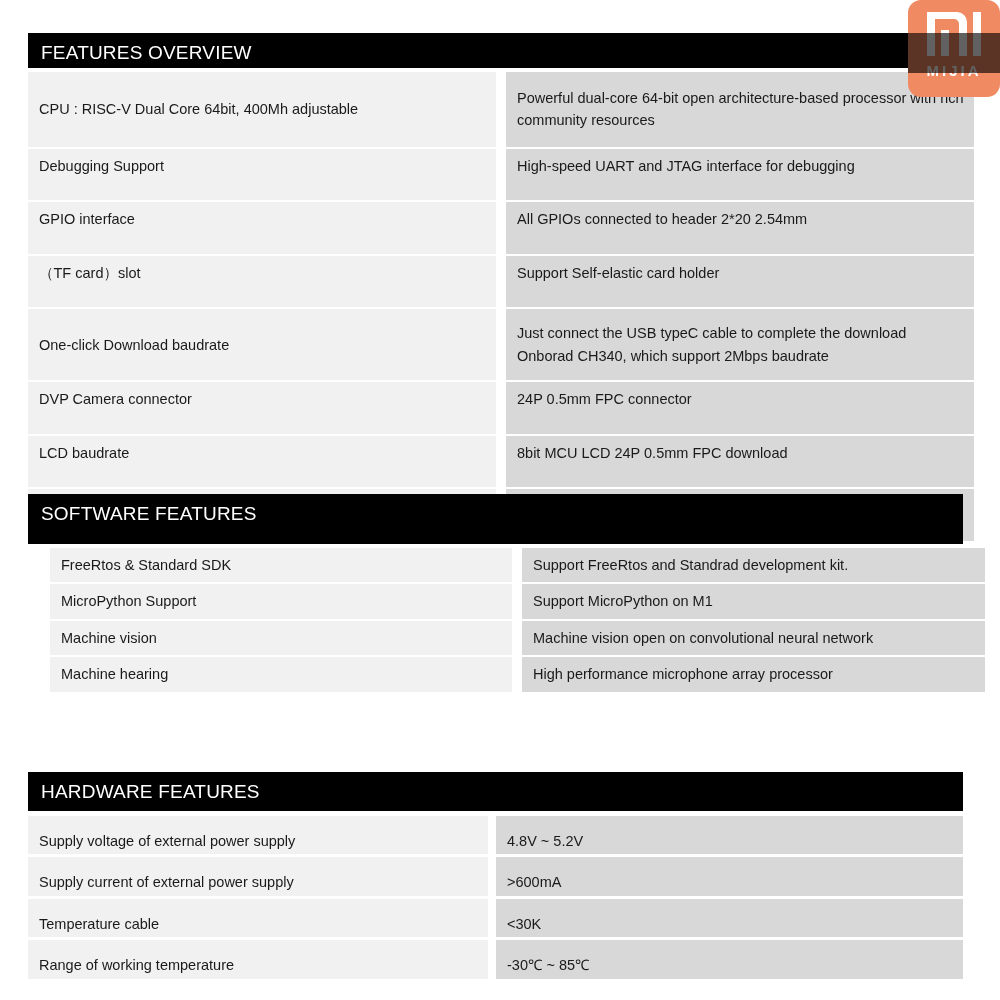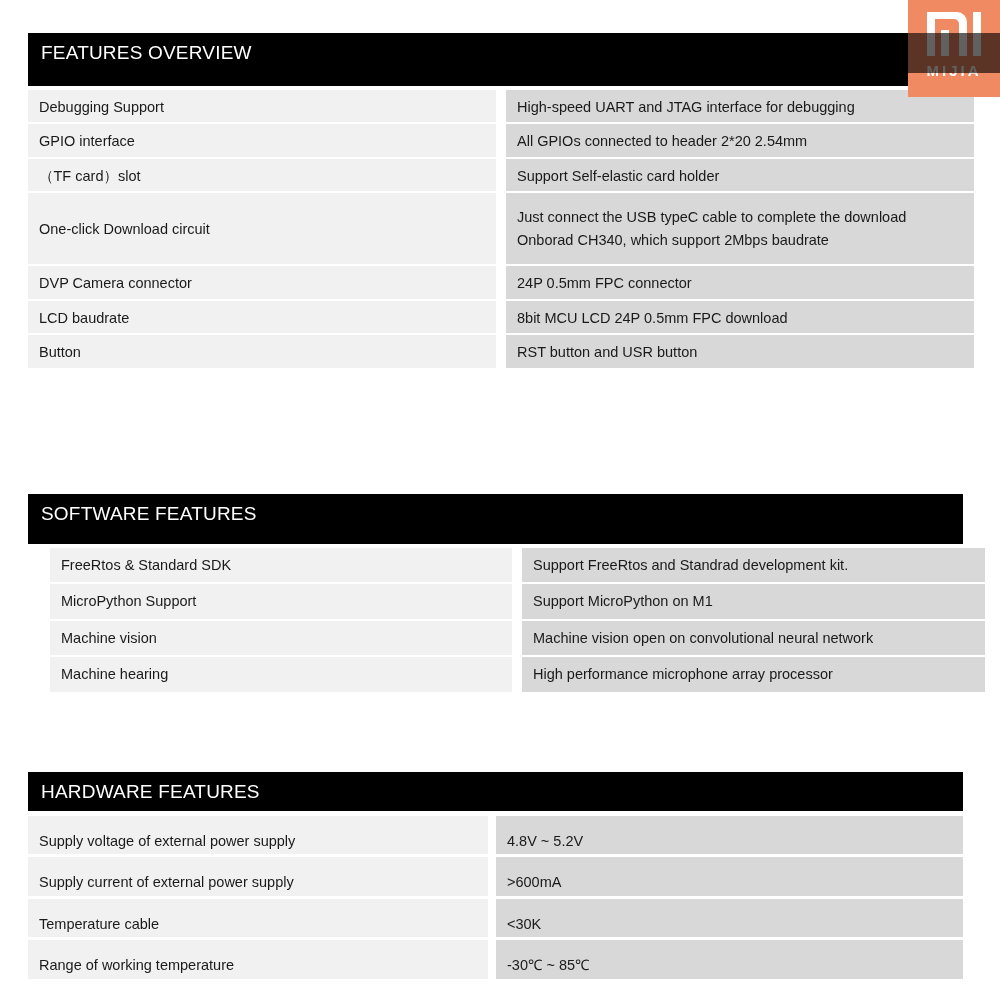--- a/index.html
+++ b/index.html
@@ -20,20 +20,21 @@
   
   #mijia-logo {
     position: absolute;
     top: 0;
     left: 908px;
     width: 92px;
     height: 97px;
     background: #f08a62;
     z-index: 5;
     overflow: hidden;
+    border-radius: 13px;
   }
   #mijia-logo .mi-mark {
     position: absolute;
     left: 17px;
     top: 10px;
     width: 58px;
     height: 48px;
   }
   #mijia-logo .mi-word {
     position: absolute;
@@ -85,23 +86,23 @@
     line-height: 1.55;
     color: #1a1a1a;
     padding: 7px 10px 7px 11px;
   }
   .tbl td.k { background: #f1f1f1; }
   .tbl td.v { background: #d8d8d8; }
   .tbl td.spacer { background: transparent; padding: 0; width: 10px; }
 
   
   #sec-features { left: 28px; top: 33px; width: 946px; }
-  #sec-features .sec-title { width: 946px; height: 53px; }
+  #sec-features .sec-title { width: 946px; height: 35px; }
   #sec-features .tbl { margin-top: 2px; }
-  #sec-features .tbl td { padding-top: 6px; padding-bottom: 4px; }
+  #sec-features .tbl td { padding-top: 6px; padding-bottom: 23px; }
   #sec-features .tall td { padding-top: 15px; padding-bottom: 15px; }
   #sec-features .tall2 td { padding-top: 13px; padding-bottom: 13px; }
 
   
   #sec-software { left: 28px; top: 494px; width: 935px; }
   #sec-software .sec-title { width: 935px; height: 50px; font-size: 19px; }
   #sec-software .tbl { margin-top: 2px; padding-left: 22px; }
   #sec-software .tbl td { padding-top: 6px; padding-bottom: 6px; }
 
   
@@ -129,37 +130,42 @@
 
 <div class="section" id="sec-features">
   <div class="sec-title">FEATURES OVERVIEW</div>
   <table class="tbl">
     <colgroup>
         <col style="width:468px">
         <col style="width:10px">
         <col style="width:468px">
       </colgroup>
     <tbody>
+      <tr class="tall">
+        <td class="k">CPU : RISC-V Dual Core 64bit, 400Mh adjustable</td>
+        <td class="spacer"></td>
+        <td class="v vline">Powerful dual-core 64-bit open architecture-based processor with rich community resources</td>
+      </tr>
       <tr>
         <td class="k">Debugging Support</td>
         <td class="spacer"></td>
         <td class="v">High-speed UART and JTAG interface for debugging</td>
       </tr>
       <tr>
         <td class="k">GPIO interface</td>
         <td class="spacer"></td>
         <td class="v">All GPIOs connected to header 2*20 2.54mm</td>
       </tr>
       <tr>
         <td class="k">（TF card）slot</td>
         <td class="spacer"></td>
         <td class="v">Support Self-elastic card holder</td>
       </tr>
       <tr class="tall2">
-        <td class="k">One-click Download circuit</td>
+        <td class="k">One-click Download baudrate</td>
         <td class="spacer"></td>
         <td class="v vline">Just connect the USB typeC cable to complete the download
 Onborad CH340, which support 2Mbps baudrate</td>
       </tr>
       <tr>
         <td class="k">DVP Camera connector</td>
         <td class="spacer"></td>
         <td class="v">24P 0.5mm FPC connector</td>
       </tr>
       <tr>

